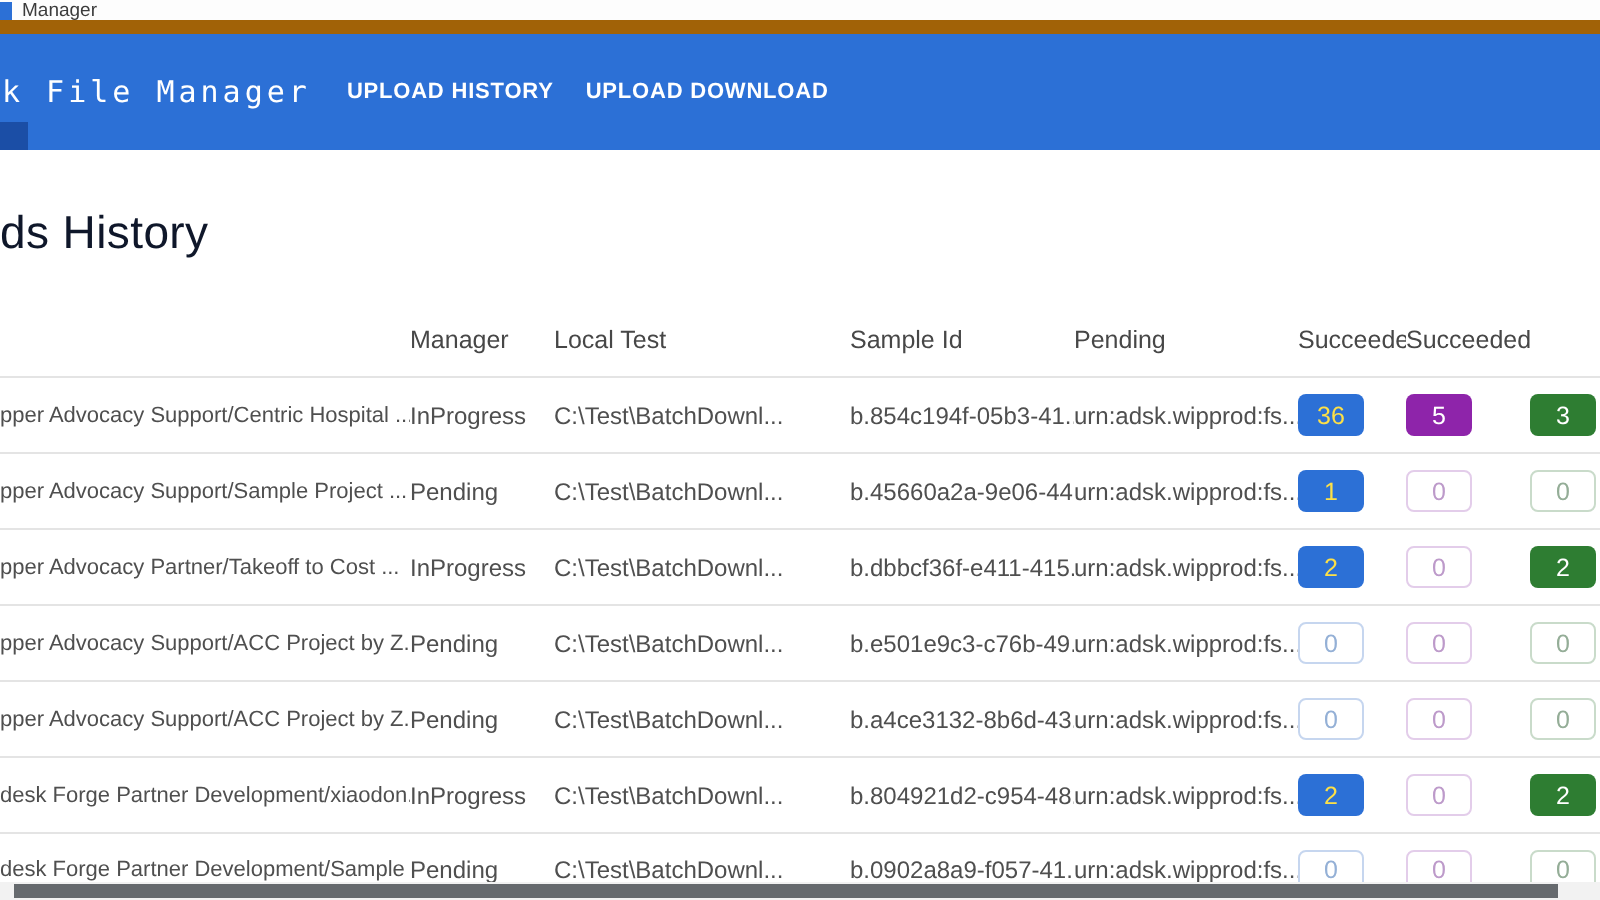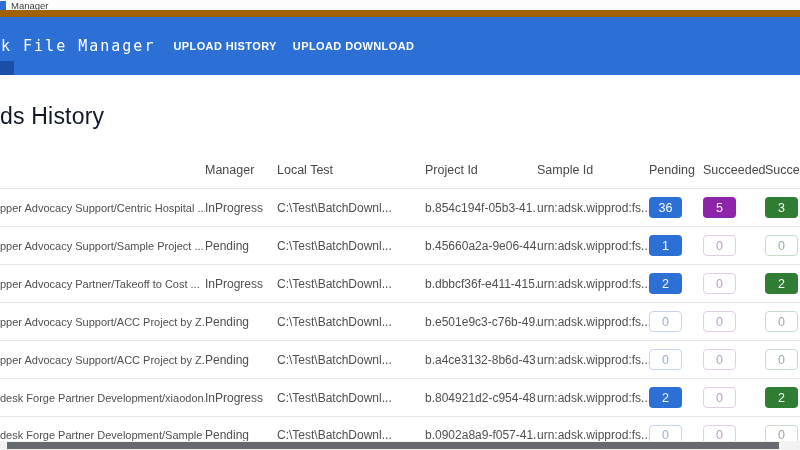--- a/index.html
+++ b/index.html
@@ -111,21 +111,21 @@
     display: inline-flex;
     align-items: center;
     justify-content: center;
     min-width: 33px;
     height: 21px;
     border-radius: 4px;
     font-size: 12.5px;
     font-weight: 500;
     padding: 0 4px;
   }
-  .badge.filled.blue   { background: #2c70d6; color: #ffffff; }
+  .badge.filled.blue   { background: #2c70d6; color: #fde047; }
   .badge.filled.purple { background: #8e24aa; color: #fff; }
   .badge.filled.green  { background: #2e7d32; color: #fff; }
   .badge.outline       { background: #fff; }
   .badge.outline.blue   { border: 1px solid #c6d6ef; color: #94b0d6; }
   .badge.outline.purple { border: 1px solid #e3cdea; color: #bd9aca; }
   .badge.outline.green  { border: 1px solid #c9dbca; color: #94ad97; }
 
   
   .hscrollbar {
     position: absolute;
@@ -158,21 +158,20 @@
 </div>
 
 <div class="content">
   <h1 class="page-title">ds History</h1>
 
   <div class="table">
     <div class="thead">
       <div class="cell"></div>
       <div class="cell">Manager</div>
       <div class="cell">Local Test</div>
-      <div class="cell">Project Id</div>
       <div class="cell">Sample Id</div>
       <div class="cell">Pending</div>
       <div class="cell">Succeeded</div>
       <div class="cell">Succeeded</div>
     </div>
     <div>
         <div class="trow">
           <div class="cell name">pper Advocacy Support/Centric Hospital ...</div>
           <div class="cell">InProgress</div>
           <div class="cell">C:\Test\BatchDownl...</div>

